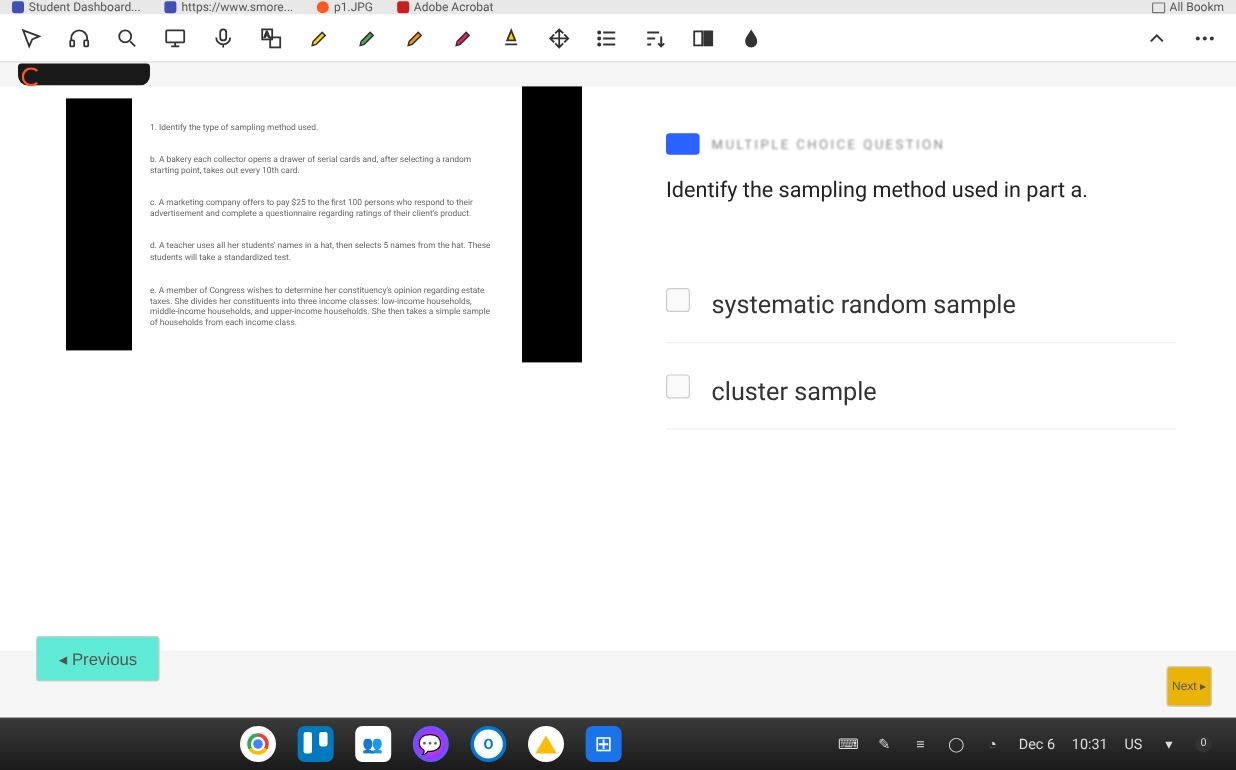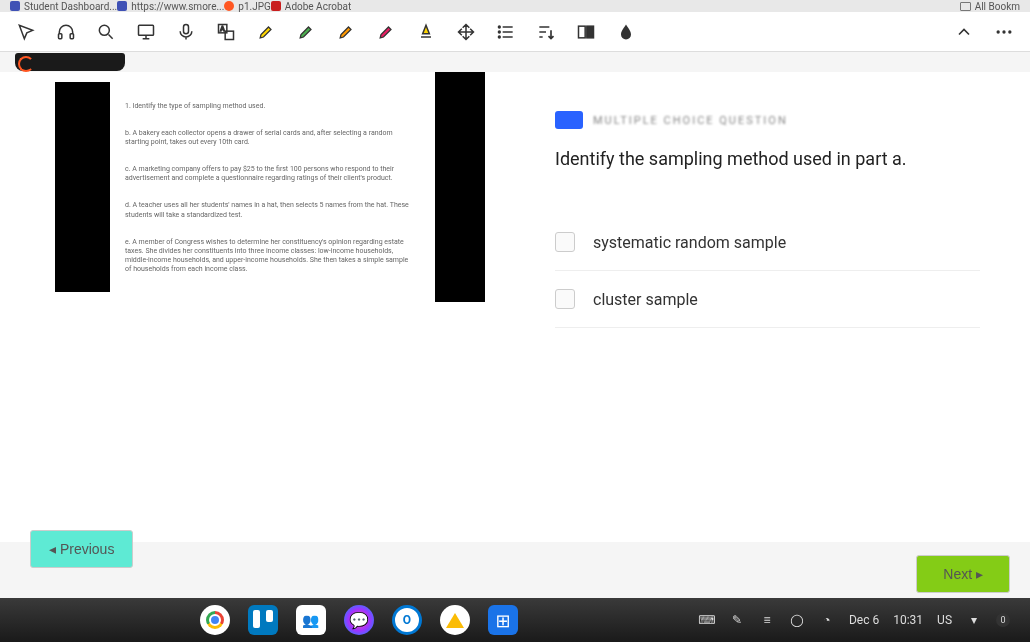--- a/index.html
+++ b/index.html
@@ -12,20 +12,21 @@
       position: relative;
     }
     
     
     .tab-bar {
       height: 12px;
       background: #e8e8e8;
       display: flex;
       align-items: center;
       padding: 0 10px;
+      gap: 20px;
       font-size: 10px;
       color: #555;
       justify-content: space-between;
     }
     .tab-item { display: flex; align-items: center; gap: 4px; }
     .tab-fav { width: 10px; height: 10px; border-radius: 2px; display: inline-block; }
     .fav-blue { background: #3f51b5; }
     .fav-orange { background: #ff5722; border-radius: 50%; }
     .fav-red { background: #c91e1e; }
     .bookmark-right { margin-left: auto; display:flex; align-items:center; gap:4px; }
@@ -151,43 +152,44 @@
     }
     .answer-option:first-of-type { border-top: none; }
     .checkbox {
       width: 20px; height: 20px;
       border: 1px solid #ccc;
       border-radius: 3px;
       background: #fafafa;
       flex-shrink: 0;
     }
     .answer-label {
-      font-size: 16px;
+      font-size: 21px;
       color: #333;
+      margin-top: 11px;
     }
     
     
     .prev-btn {
       position: absolute;
       left: 30px; top: 530px;
       padding: 10px 18px;
       border: 1px solid #ccc;
       background: #5eead4;
       font-size: 14px;
       color: #555;
       cursor: pointer;
       border-radius: 3px;
     }
     .next-btn {
       position: absolute;
       right: 20px; top: 555px;
-      padding: 10px 26px;
+      padding: 10px 4px;
       border: 1px solid #ccc;
-      background: #84cc16;
-      font-size: 14px;
+      background: #eab308;
+      font-size: 10px;
       color: #555;
       cursor: pointer;
       border-radius: 3px;
     }
     
     
     .taskbar {
       position: absolute;
       bottom: 0; left: 0; right: 0;
       height: 44px;

